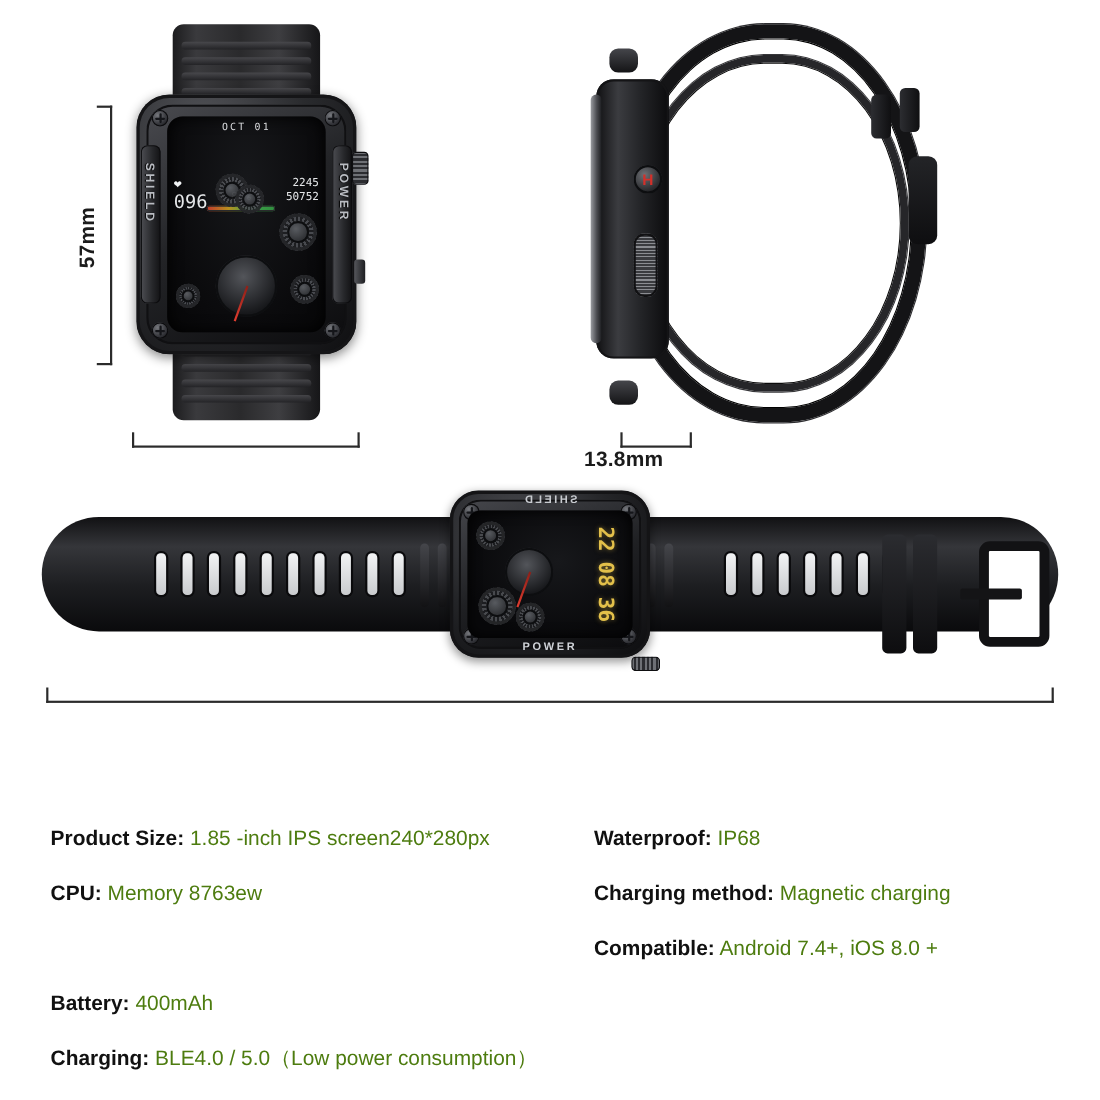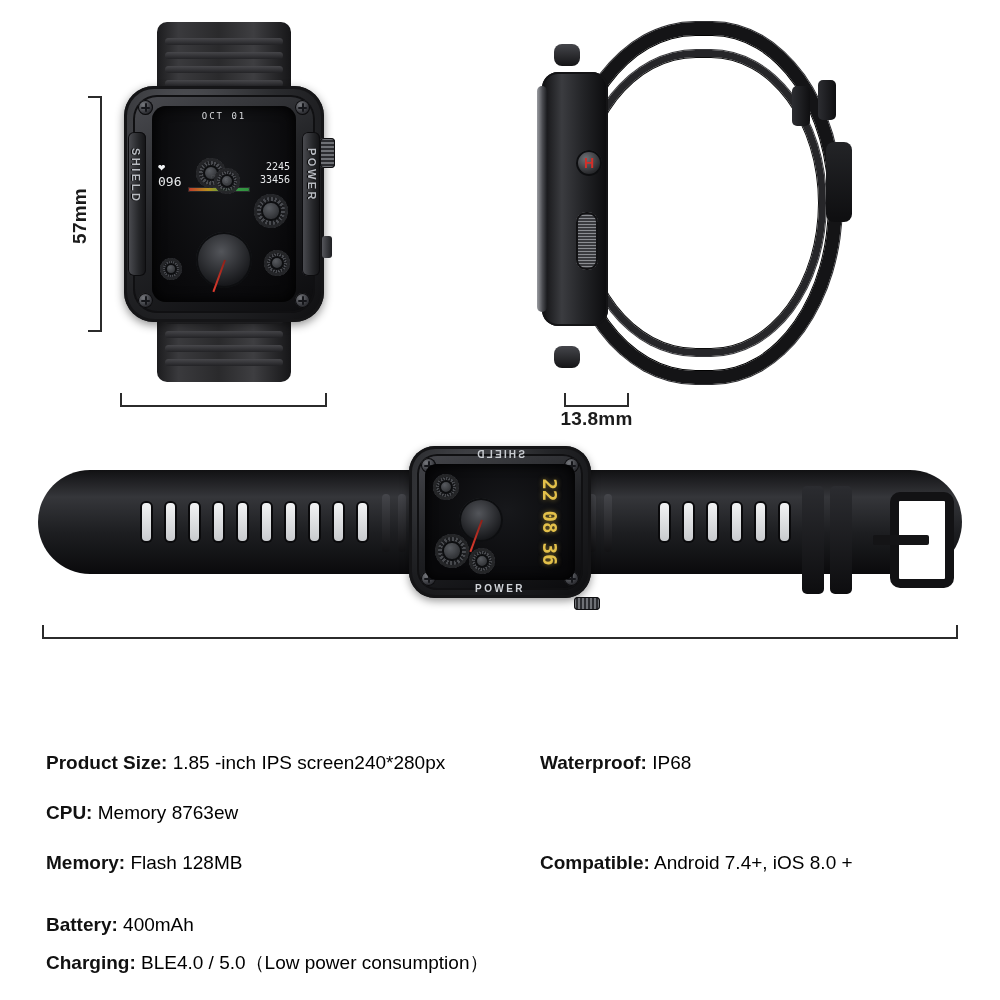--- a/index.html
+++ b/index.html
@@ -124,21 +124,21 @@
   }
   .bigtime{
     position:absolute;top:16px;left:0;right:0;text-align:center;
     font-family:"DejaVu Sans Mono",monospace;
     font-size:25px;font-weight:700;letter-spacing:1px;
     color:#e8c64a;
     text-shadow:0 0 6px rgba(232,198,74,.55);
   }
   .hud{position:absolute;top:54px;left:4px;right:4px;height:34px;font-family:"DejaVu Sans Mono",monospace;}
   .hud-l{position:absolute;left:2px;top:0;color:#e6e8ea;font-size:11px;}
-  .hud-l .hr{font-size:13px;}
+  .hud-l .hr{font-size:17px;}
   .hud-r{position:absolute;right:2px;top:0;text-align:right;color:#e6e8ea;font-size:10px;line-height:13px;}
   .batt-wrap{position:absolute;left:32px;right:42px;top:14px;}
   .batt-pct{font-size:10px;color:#dfe1e4;text-align:center;font-family:"DejaVu Sans Mono",monospace;}
   .batt-bar{
     height:5px;margin-top:2px;border-radius:2px;
     background:linear-gradient(90deg,#c0392b 0%,#b8901f 32%,#3fa34a 62%,#2f8f3e 100%);
     box-shadow:inset 0 0 0 1px #2a2b2d;
   }
   .gear{
     position:absolute;border-radius:50%;
@@ -281,21 +281,21 @@
     display:flex;flex-direction:column;align-items:center;justify-content:space-around;
     font-family:"DejaVu Sans Mono",monospace;font-size:19px;font-weight:700;
     color:#e3c04a;text-shadow:0 0 5px rgba(227,192,74,.5);
   }
   .vtime span{transform:rotate(90deg);}
 
   
   #specs{position:absolute;left:0;right:0;top:740px;height:250px;}
   .spec-row{position:absolute;font-size:19px;line-height:22px;white-space:nowrap;}
   .spec-row .k{font-weight:700;color:#111;}
-  .spec-row .v{font-weight:400;color:#000000;}
+  .spec-row .v{font-weight:400;color:#4d7c0f;}
   .col-l{left:46px;}
   .col-r{left:540px;}
 </style>
 </head>
 <body>
 
 <div class="page">
 
   <div id="watch-front">
 
@@ -338,21 +338,21 @@
 
         <div class="dateline">OCT  01</div>
 
         <div class="hud">
           <div class="hud-l">
             <div class="heart">❤</div>
             <div class="hr">096</div>
           </div>
           <div class="hud-r">
             <div>2245</div>
-            <div>33456</div>
+            <div>50752</div>
           </div>
           <div class="batt-wrap">
             <div class="batt-pct">80%</div>
             <div class="batt-bar"></div>
           </div>
         </div>
 
         <div class="gear" style="width:30px;height:30px;left:44px;top:52px"></div>
         <div class="gear" style="width:26px;height:26px;left:62px;top:62px"></div>
         <div class="gear" style="width:34px;height:34px;right:8px;top:88px"></div>
@@ -398,21 +398,21 @@
     <div class="lug-knob" style="left:18px;top:24px"></div>
     <div class="lug-knob" style="left:18px;bottom:22px"></div>
   </div>
 
 
   <div class="dim-h" style="left:564px;top:393px;width:65px">
     <div class="bar"></div>
       <div class="tick l"></div>
       <div class="tick r"></div>
   </div>
-  <div class="dim-label" style="left:531px;top:408px;width:131px;text-align:center;">13.8mm</div>
+  <div class="dim-label" style="left:531px;top:408px;width:131px;text-align:left;">13.8mm</div>
 
   <div id="watch-flat">
 
     <div class="band-h left">
       <div class="vent" style="left:104px"></div>
         <div class="vent" style="left:128px"></div>
       <div class="vent" style="left:152px"></div>
         <div class="vent" style="left:176px"></div>
       <div class="vent" style="left:200px"></div>
         <div class="vent" style="left:224px"></div>
@@ -481,36 +481,36 @@
   <div id="specs">
 
     <div class="spec-row col-l" style="top:12px">
       <span class="k">Product Size:</span>
       <span class="v">1.85 -inch IPS screen240*280px</span>
     </div>
     <div class="spec-row col-l" style="top:62px">
       <span class="k">CPU:</span>
       <span class="v">Memory 8763ew</span>
     </div>
-    <div class="spec-row col-l" style="top:112px">
-      <span class="k">Memory:</span>
-      <span class="v">Flash 128MB</span>
-    </div>
-    <div class="spec-row col-l" style="top:174px">
+    <div class="spec-row col-l" style="top:162px">
       <span class="k">Battery:</span>
       <span class="v">400mAh</span>
     </div>
     <div class="spec-row col-l" style="top:212px">
       <span class="k">Charging:</span>
       <span class="v">BLE4.0 / 5.0（Low power consumption）</span>
     </div>
 
     <div class="spec-row col-r" style="top:12px">
       <span class="k">Waterproof:</span>
       <span class="v">IP68</span>
     </div>
+    <div class="spec-row col-r" style="top:62px">
+      <span class="k">Charging method:</span>
+      <span class="v">Magnetic charging</span>
+    </div>
     <div class="spec-row col-r" style="top:112px">
       <span class="k">Compatible:</span>
       <span class="v">Android 7.4+, iOS 8.0 +</span>
     </div>
   </div>
 
 </div>
 
 </body></html>

